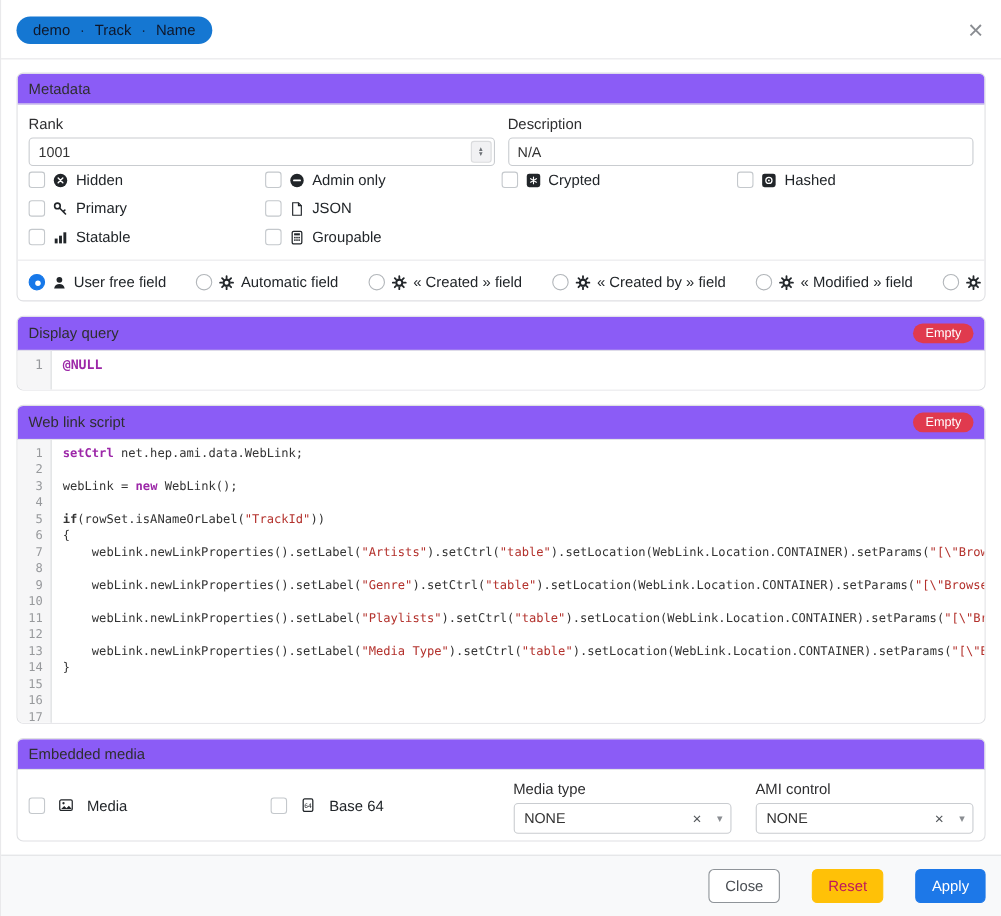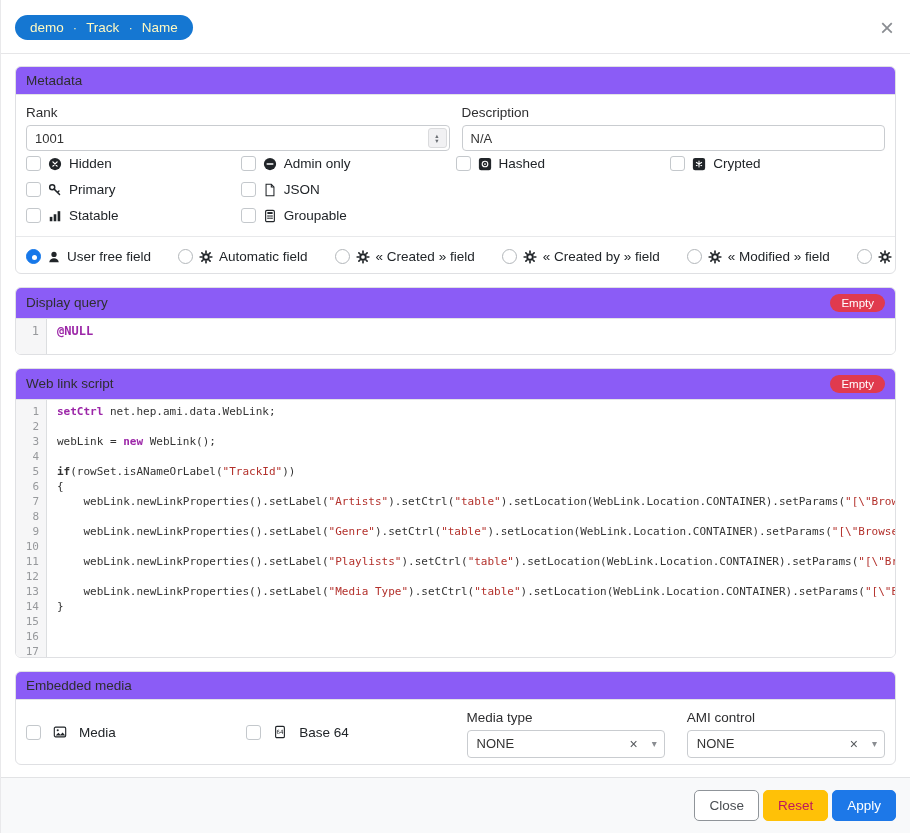--- a/index.html
+++ b/index.html
@@ -11,21 +11,21 @@
   }
   .dialog { display:flex; flex-direction:column; height:833px; border-left:1px solid #e9e9eb; }
 
   
   .dialog-header {
     flex:none; display:flex; align-items:center; justify-content:space-between;
     padding:15px 16px 13px 14px; border-bottom:1px solid #e6e6e8;
   }
   .crumb-pill {
     display:inline-flex; align-items:center; gap:9px;
-    background:#1577d2; color:#fef9c3; border-radius:14px;
+    background:#1577d2; color:#0f172a; border-radius:14px;
     padding:5px 15px; font-size:13.5px;
   }
   .crumb-dot { font-size:13px; opacity:.95; }
   .close-x { color:#8a8d92; font-size:24px; line-height:18px; cursor:pointer; font-weight:400; }
 
   
   .dialog-body { flex:1; padding:12px 14px; display:flex; flex-direction:column; gap:13px; overflow:hidden; }
 
   .section { border:1px solid #dfe0e3; border-radius:6px; overflow:hidden; background:#fff; }
   .section-header {
@@ -104,21 +104,21 @@
     border:1px solid #c9ccd0; border-radius:4px; background:#fff;
     padding:0 7px 0 9px; font-size:13px; color:#333; cursor:pointer;
   }
   .select2 .sel-value { flex:1; }
   .select2 .sel-clear { color:#54585c; font-size:14px; padding:0 8px; }
   .select2 .sel-caret { color:#8a8d92; font-size:10px; padding-left:6px; }
 
   
   .dialog-footer {
     flex:none; background:#f8f9fa; border-top:1px solid #e2e3e5;
-    display:flex; justify-content:flex-end; align-items:center; gap:4px;
+    display:flex; justify-content:flex-end; align-items:center; gap:29px;
     padding:12px 14px;
   }
   .btn { font-family:"Liberation Sans", sans-serif; font-size:13.5px; border-radius:5px; padding:7px 14px; cursor:pointer; }
   .btn-close { background:#fff; border:1px solid #8f9499; color:#4a4e53; }
   .btn-reset { background:#ffc107; border:1px solid #ffc107; color:#be185d; }
   .btn-apply { background:#1d78e8; border:1px solid #1d78e8; color:#fff; }
 </style>
 </head>
 <body>
 
@@ -232,37 +232,37 @@
                 </span>
                 <span>Groupable</span>
               </div>
             </div>
             <div class="checks-col">
               <div class="check-item">
                 <span class="checkbox"></span>
                 <span class="cb-icon">
                   <svg viewBox="0 0 16 16" width="14" height="14">
                     <rect x="1" y="1" width="14" height="14" rx="2.5" fill="#212529"></rect>
+                    <path d="M8 4.5v7M5 6.2l6 3.6M11 6.2l-6 3.6" stroke="#fff" stroke-width="1.2" stroke-linecap="round"></path>
+                  </svg>
+                </span>
+                <span>Crypted</span>
+              </div>
+            </div>
+            <div class="checks-col">
+              <div class="check-item">
+                <span class="checkbox"></span>
+                <span class="cb-icon">
+                  <svg viewBox="0 0 16 16" width="14" height="14">
+                    <rect x="1" y="1" width="14" height="14" rx="2.5" fill="#212529"></rect>
                     <circle cx="8" cy="8" r="3.2" fill="none" stroke="#fff" stroke-width="1.3"></circle>
                     <circle cx="8" cy="8" r="1" fill="#fff"></circle>
                   </svg>
                 </span>
                 <span>Hashed</span>
-              </div>
-            </div>
-            <div class="checks-col">
-              <div class="check-item">
-                <span class="checkbox"></span>
-                <span class="cb-icon">
-                  <svg viewBox="0 0 16 16" width="14" height="14">
-                    <rect x="1" y="1" width="14" height="14" rx="2.5" fill="#212529"></rect>
-                    <path d="M8 4.5v7M5 6.2l6 3.6M11 6.2l-6 3.6" stroke="#fff" stroke-width="1.2" stroke-linecap="round"></path>
-                  </svg>
-                </span>
-                <span>Crypted</span>
               </div>
             </div>
           </div>
 
         <hr class="meta-divider">
 
         <div class="radio-row" id="field-type-row">
             <div class="radio-item">
               <span class="radio selected"></span>
               <span class="cb-icon">

